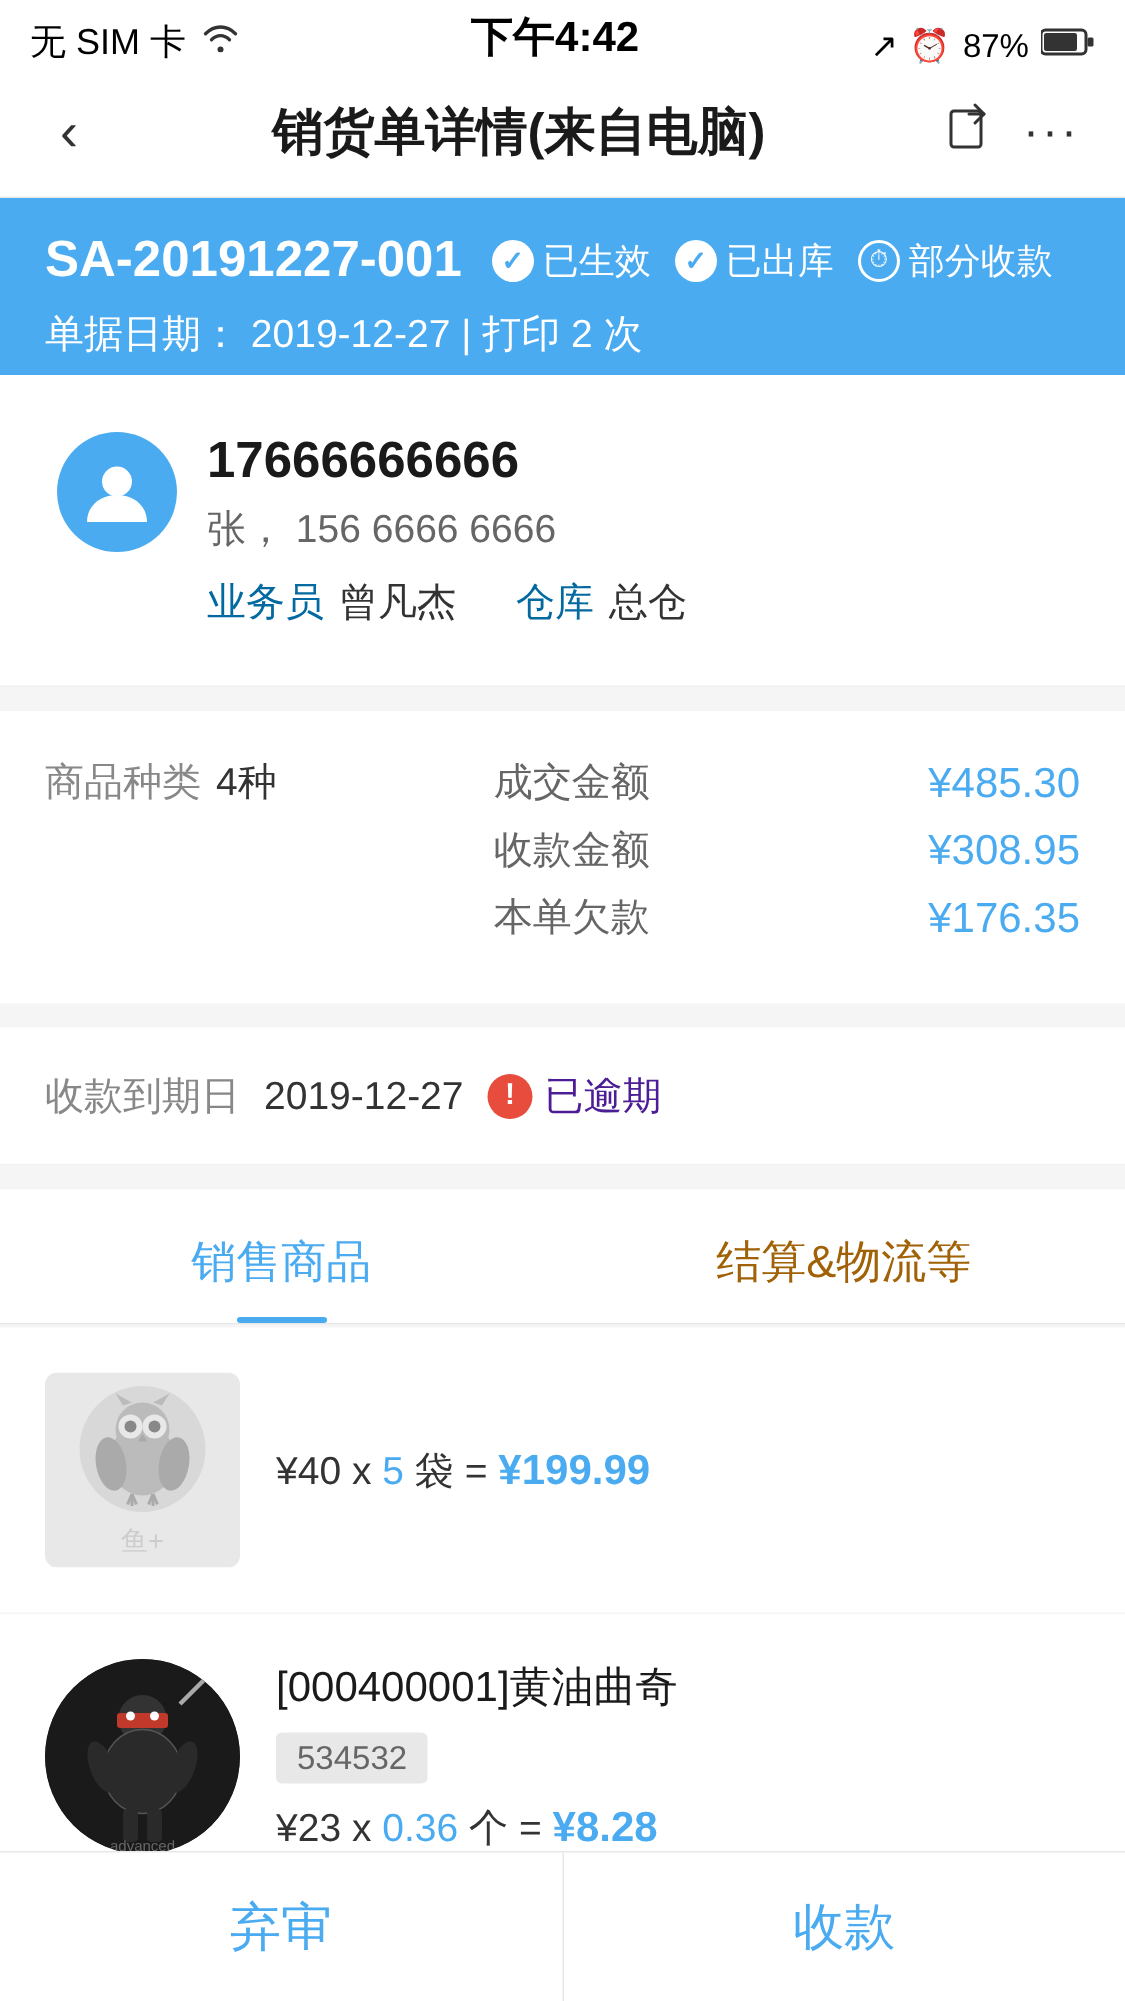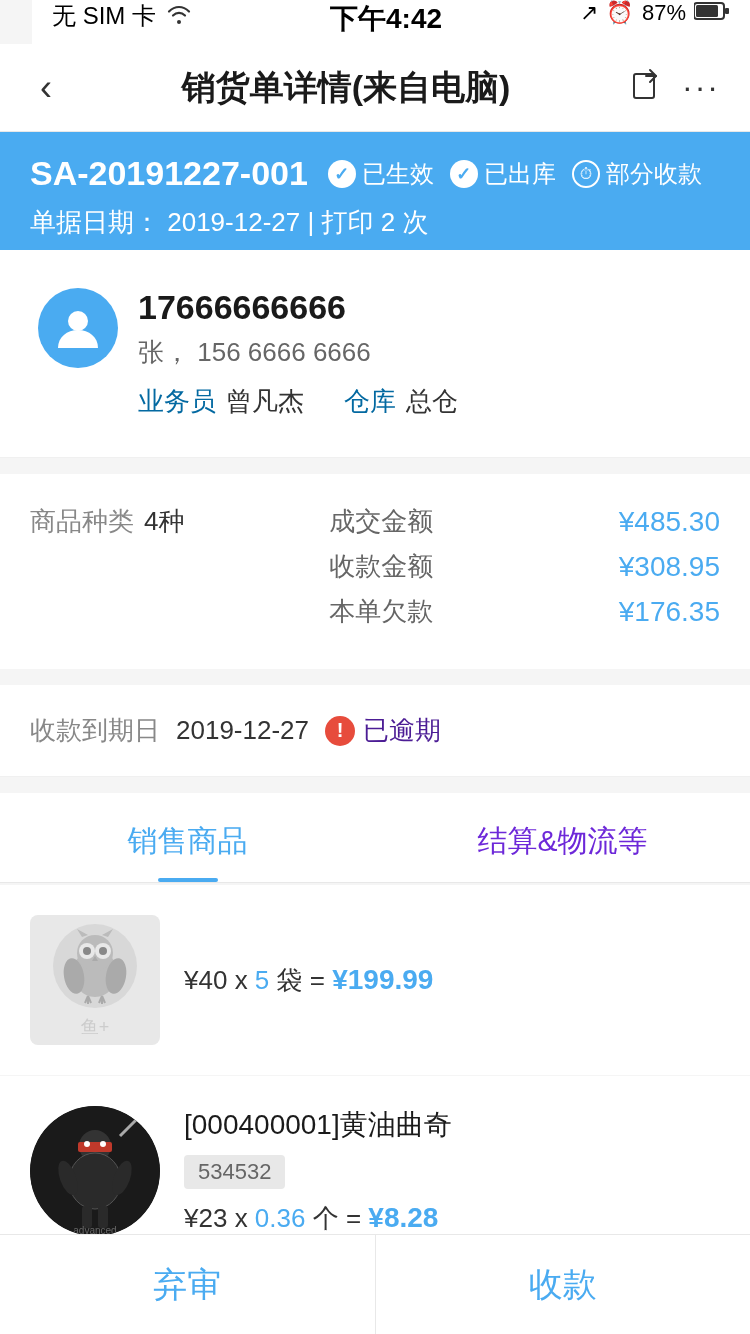--- a/index.html
+++ b/index.html
@@ -11,26 +11,25 @@
       min-height: 1334px;
       overflow-x: hidden;
       font-size: 28px;
     }
 
     
     .status-bar {
       background: #fff;
       height: 44px;
       display: flex;
-      align-items: flex-start;
+      align-items: flex-end;
       justify-content: space-between;
       padding: 0 20px;
       font-size: 24px;
       font-weight: 500;
-      margin-left: 32px;
     }
     .status-left { display: flex; align-items: center; gap: 10px; }
     .status-right { display: flex; align-items: center; gap: 8px; }
 
     
     .nav-bar {
       background: #fff;
       height: 88px;
       display: flex;
       align-items: center;
@@ -223,21 +222,21 @@
     .tabs {
       display: flex;
     }
     .tab {
       flex: 1;
       text-align: center;
       padding: 28px 0 20px;
       font-size: 30px;
       cursor: pointer;
       position: relative;
-      color: #6d28d9;
+      color: #a16207;
     }
     .tab.active {
       color: #4AABF1;
       font-weight: 500;
     }
     .tab.active::after {
       content: '';
       position: absolute;
       bottom: 0;
       left: 50%;

